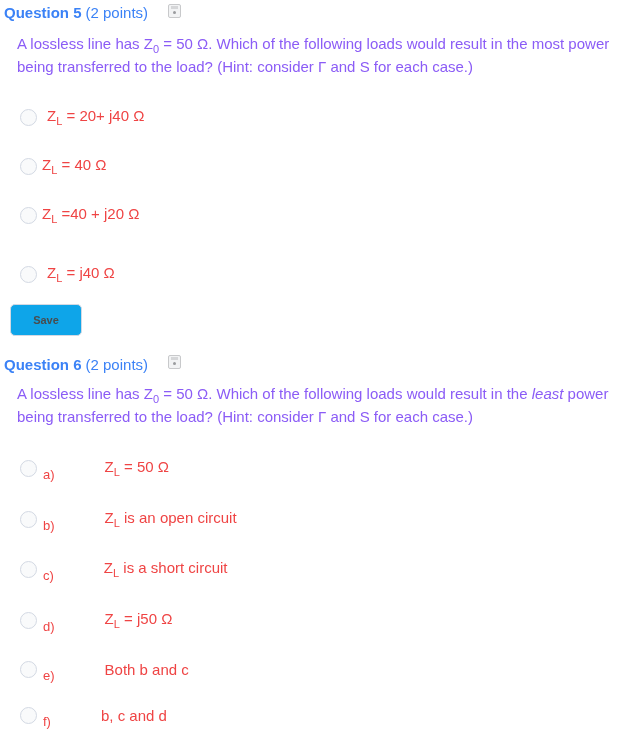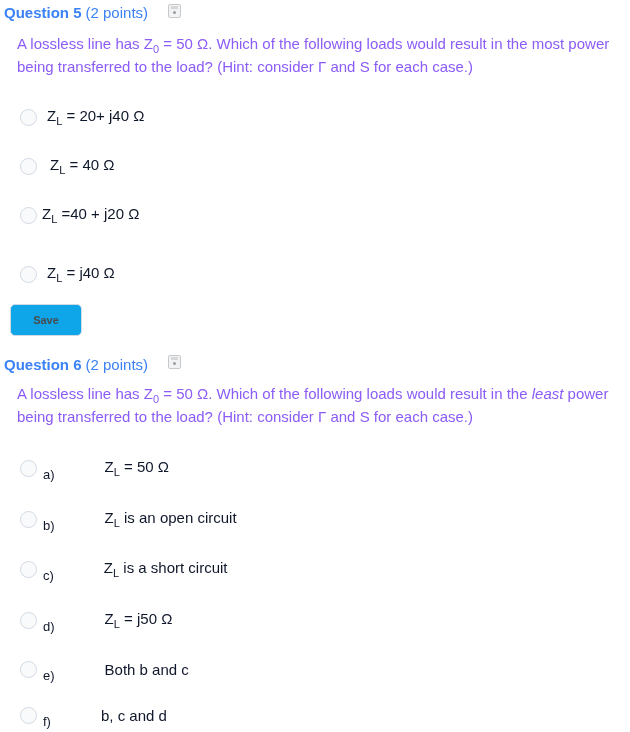--- a/index.html
+++ b/index.html
@@ -27,21 +27,21 @@
     content:""; position:absolute; left:4px; top:6px; width:3px; height:3px;
     border-radius:50%; background:#9a9c9e;
   }
   .q-text {
     position:absolute; left:17px; width:610px; font-size:15px; line-height:23px;
     color:#8b5cf6;
   }
   .q-text sub { font-size:11px; line-height:0; }
   .option {
     position:absolute; left:20px; display:flex; align-items:center;
-    font-size:15px; color:#0f172a;
+    font-size:15px; color:#ef4444;
   }
   .radio {
     width:17px; height:17px; border-radius:50%;
     border:1px solid #d3d9e3; background:#f9fafb;
     box-sizing:border-box; flex:none;
   }
   .opt-label { white-space:pre;margin-left:46px; }
   .opt-label sub { font-size:11px; }
   .letter { font-size:13px; position:relative; top:6px; margin-right:4px; }
   .save-btn {
@@ -65,21 +65,21 @@
 <div class="q-text" style="top:32px;">
   <span>A lossless line has Z</span><sub>0</sub><span> = 50 Ω. Which of the following loads would result in the most power being transferred to the load?  (Hint: consider Γ and S for each case.)</span>
 </div>
 
 <div class="option" style="top:107px;">
   <span class="radio"></span>
   <span class="opt-label" style="margin-left:10px;"><span>Z</span><sub>L</sub><span> = 20+ j40 Ω</span></span>
 </div>
 <div class="option" style="top:156px;">
   <span class="radio"></span>
-  <span class="opt-label" style="margin-left:13px;"><span>Z</span><sub>L</sub><span> = 40 Ω</span></span>
+  <span class="opt-label" style="margin-left:5px;"><span>Z</span><sub>L</sub><span> = 40 Ω</span></span>
 </div>
 <div class="option" style="top:205px;">
   <span class="radio"></span>
   <span class="opt-label" style="margin-left:5px;"><span>Z</span><sub>L</sub><span> =40 + j20 Ω</span></span>
 </div>
 <div class="option" style="top:264px;">
   <span class="radio"></span>
   <span class="opt-label" style="margin-left:10px;"><span>Z</span><sub>L</sub><span> = j40 Ω</span></span>
 </div>
 

